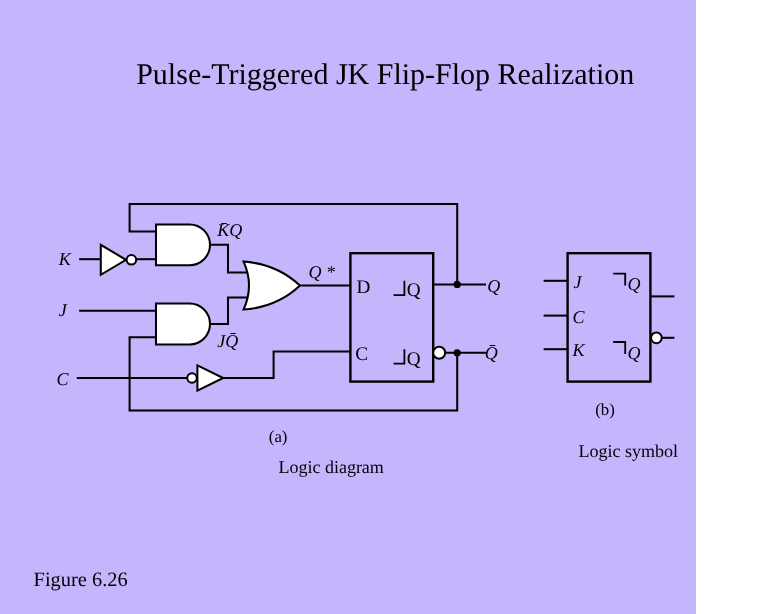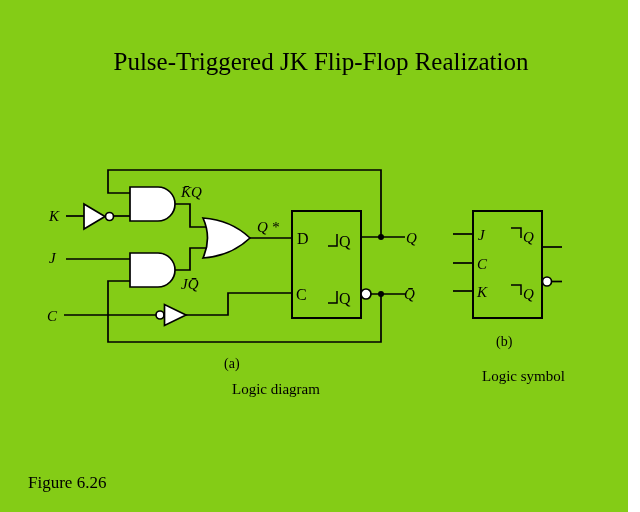--- a/index.html
+++ b/index.html
@@ -1,16 +1,16 @@
 <!DOCTYPE html>
 <html><head>
 <meta charset="utf-8">
 <style>
   html,body{margin:0;padding:0;background:#ffffff;}
-  .page{position:relative;width:628px;height:512px;background:#84cc16;overflow:hidden;}
+  .page{position:relative;width:580px;height:512px;background:#c4b5fd;overflow:hidden;}
   svg{position:absolute;left:0;top:0;}
   .wire{stroke:#000;stroke-width:1.7;fill:none;}
   .shape{stroke:#000;stroke-width:1.7;fill:#fff;}
   .boxrect{stroke:#000;stroke-width:2;fill:none;}
   .postp{stroke:#000;stroke-width:1.5;fill:none;}
   .dot{fill:#000;stroke:none;}
   text{fill:#000;font-family:"Liberation Serif","DejaVu Serif",serif;}
   .sig{font-size:15px;font-style:italic;}
   .boxlbl{font-size:16px;}
   .cap{font-size:15px;}

